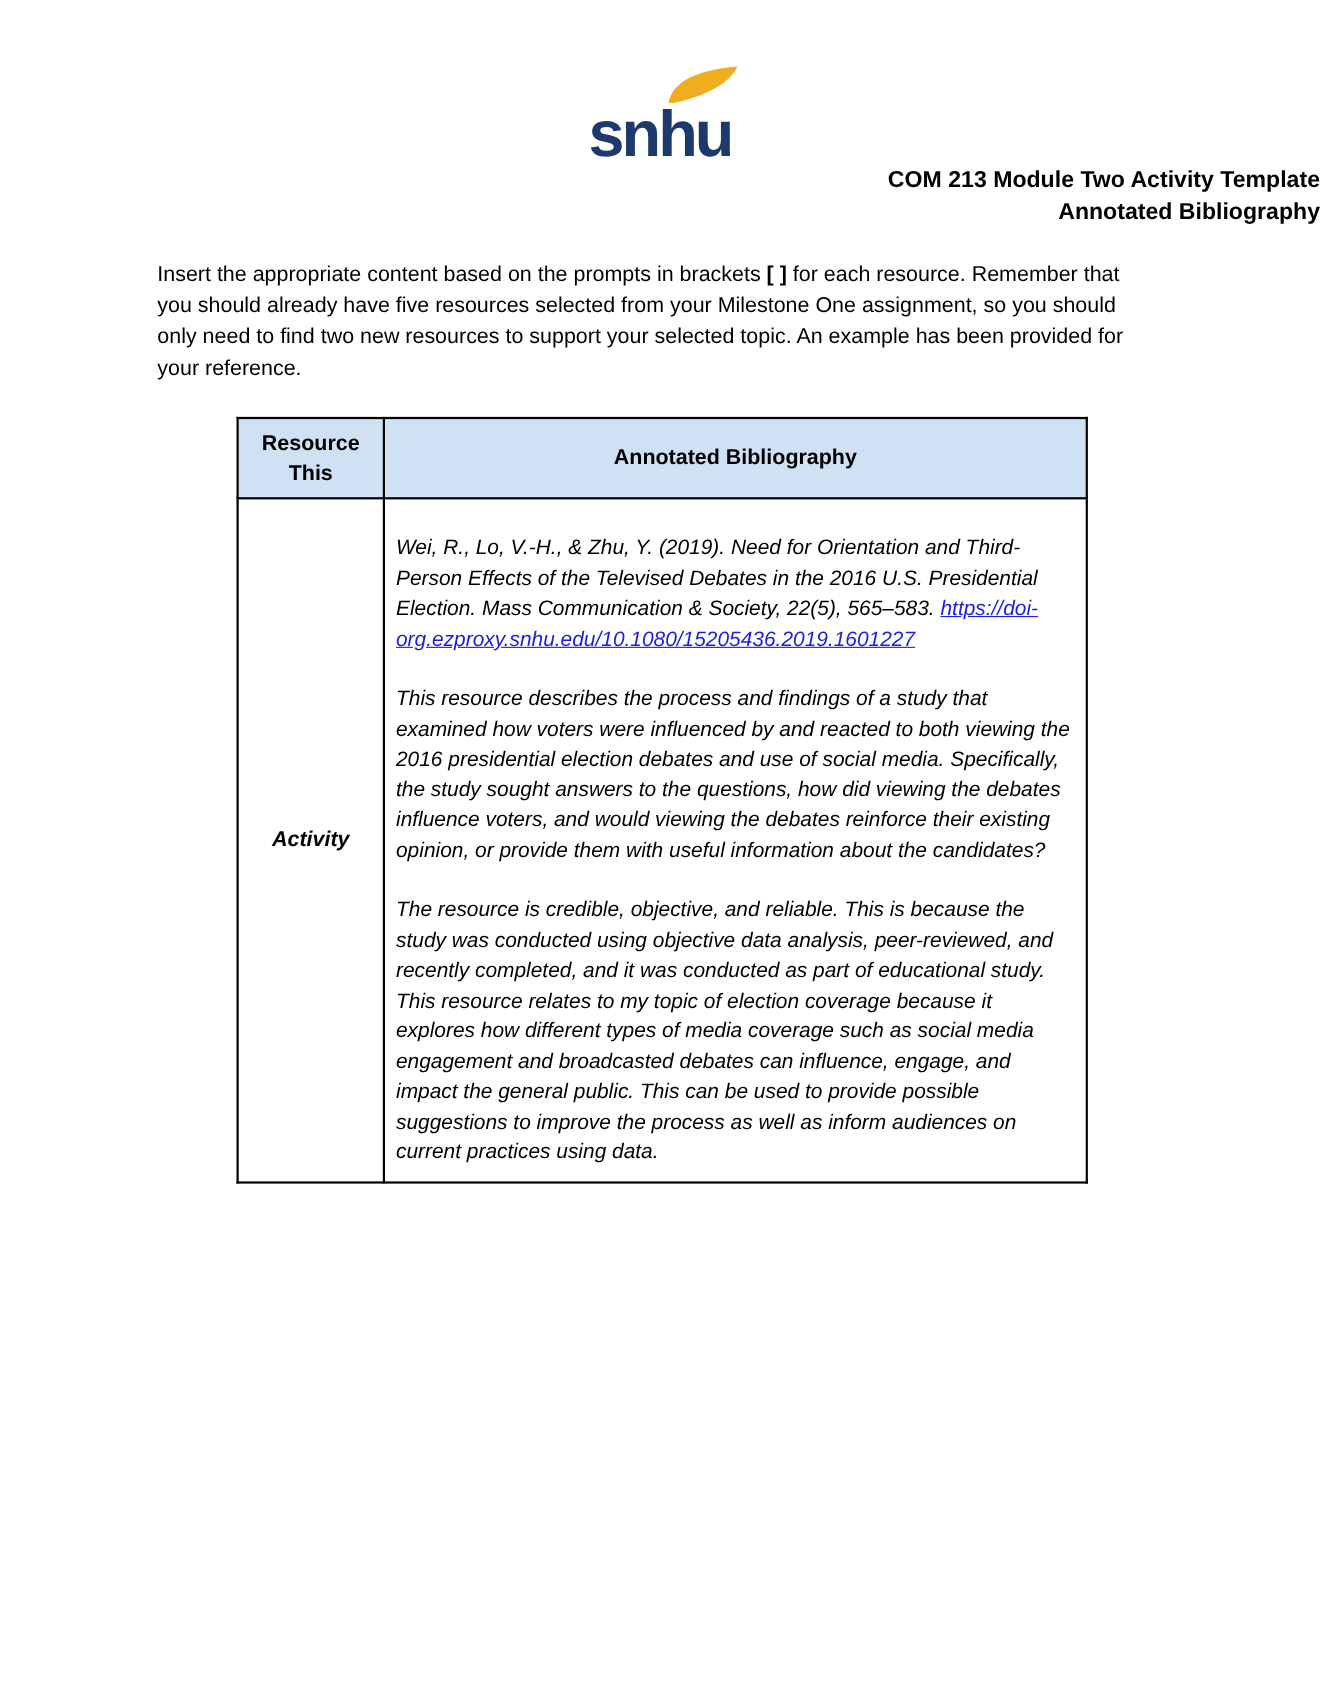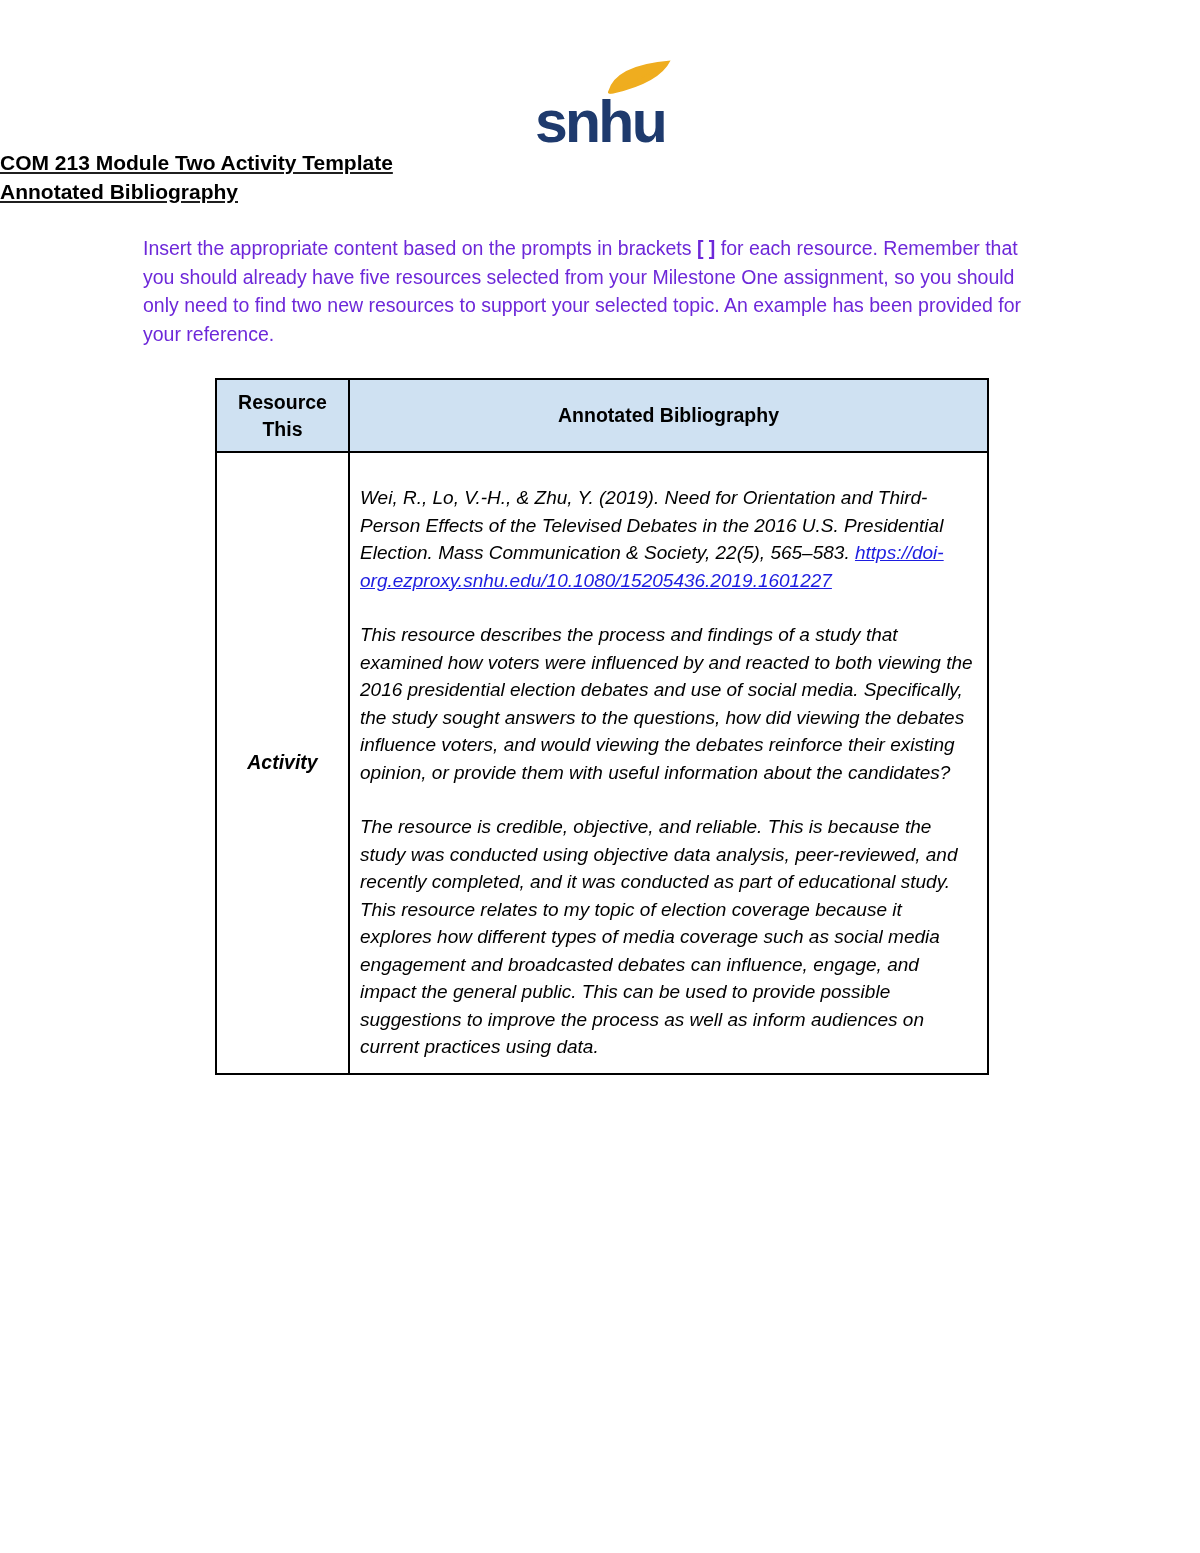--- a/index.html
+++ b/index.html
@@ -13,36 +13,35 @@
   }
   .page { width: 1200px; height: 1553px; position: relative; }
 
   .logo-wrap {
     padding-top: 56px;
     text-align: center;
   }
   .logo-svg { display: inline-block; }
 
   .title-block {
-    text-align: left;
+    text-align: right;
     margin-top: -4px;
-    text-decoration: underline;
   }
   .title-line {
     font-size: 21px;
     font-weight: bold;
     color: #000000;
     line-height: 29px;
   }
 
   .intro {
     margin: 28px 158px 0 143px;
     font-size: 19.5px;
     line-height: 28.5px;
-    color: #6d28d9;
+    color: #000000;
   }
   .intro .brackets { font-weight: bold; }
 
   table.bib-table {
     border-collapse: collapse;
     margin: 30px 0 0 215px;
     width: 772px;
     table-layout: fixed;
   }
   .bib-table th, .bib-table td {

